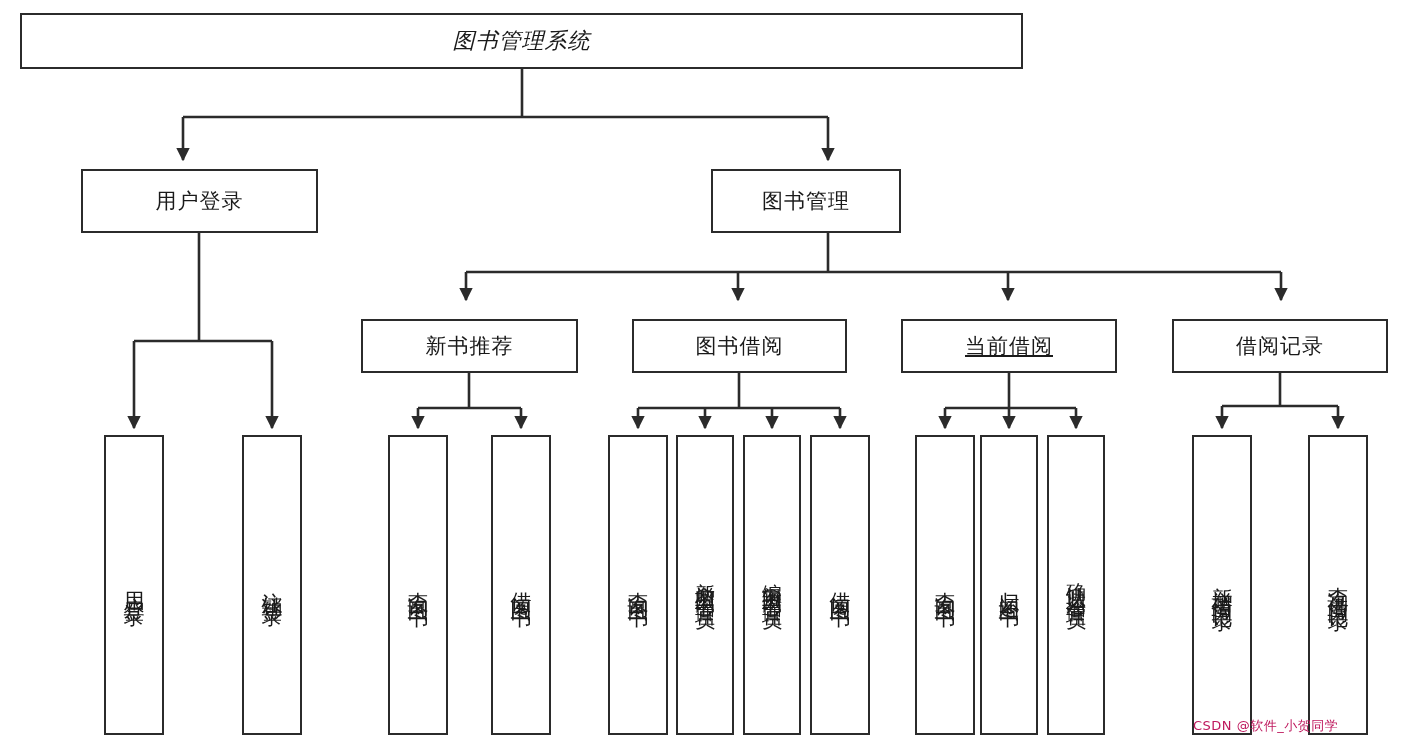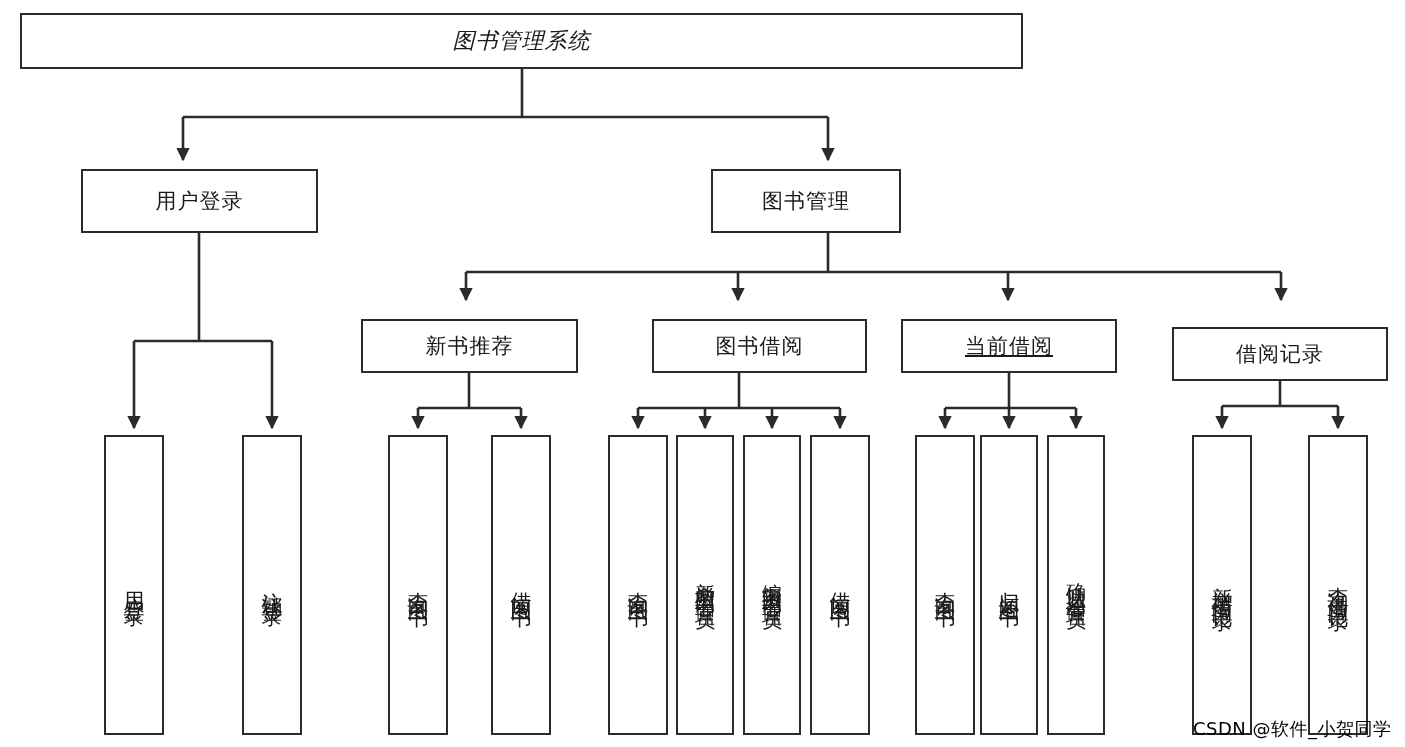--- a/index.html
+++ b/index.html
@@ -64,22 +64,22 @@
     letter-spacing: 5px;
     white-space: nowrap;
     max-height: 100%;
   }
   .node.vert.long .label {
     letter-spacing: 4px;
     font-size: 20px;
   }
   .watermark {
     position: absolute;
-    font-size: 18px;
-    color: #000000;
+    font-size: 13px;
+    color: #be185d;
     white-space: nowrap;
     letter-spacing: 0.5px;
   }
 </style>
 </head>
 <body>
 
 <div id="canvas">
 
   <svg id="edges" viewBox="0 0 1405 747" width="1405" height="747" aria-hidden="true">
@@ -139,27 +139,27 @@
   <div class="node horiz" style="left:81px; top:169px; width:237px; height:64px;">
     <span class="label">用户登录</span>
   </div>
   <div class="node horiz" style="left:711px; top:169px; width:190px; height:64px;">
     <span class="label">图书管理</span>
   </div>
 
   <div class="node horiz" style="left:361px; top:319px; width:217px; height:54px;">
     <span class="label">新书推荐</span>
   </div>
-  <div class="node horiz" style="left:652px; top:319px; width:215px; height:54px;">
+  <div class="node horiz" style="left:632px; top:319px; width:215px; height:54px;">
     <span class="label">图书借阅</span>
   </div>
   <div class="node horiz" style="left:901px; top:319px; width:216px; height:54px;text-decoration:underline;">
     <span class="label">当前借阅</span>
   </div>
-  <div class="node horiz" style="left:1172px; top:327px; width:216px; height:54px;">
+  <div class="node horiz" style="left:1172px; top:319px; width:216px; height:54px;">
     <span class="label">借阅记录</span>
   </div>
 
   <div class="node vert" style="left:104px; top:435px; width:60px; height:300px;">
     <span class="label">用户登录</span>
   </div>
   <div class="node vert" style="left:242px; top:435px; width:60px; height:300px;">
     <span class="label">注销登录</span>
   </div>
 

